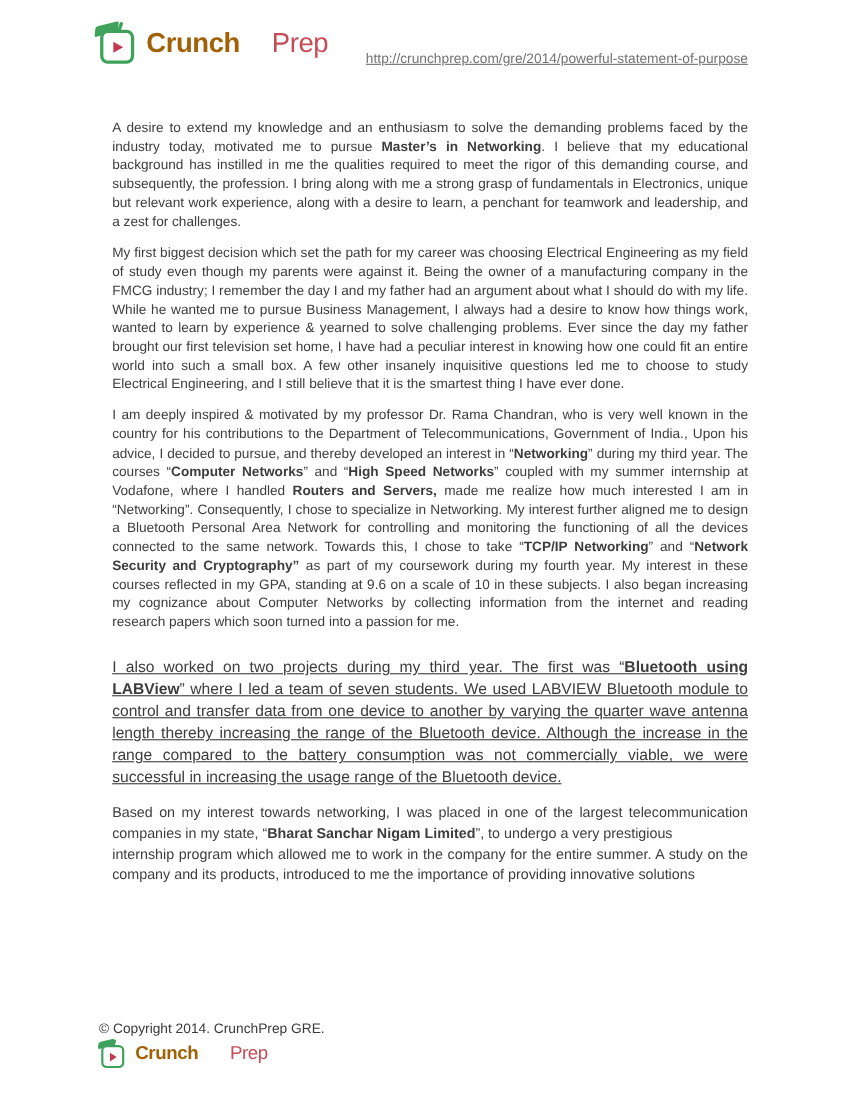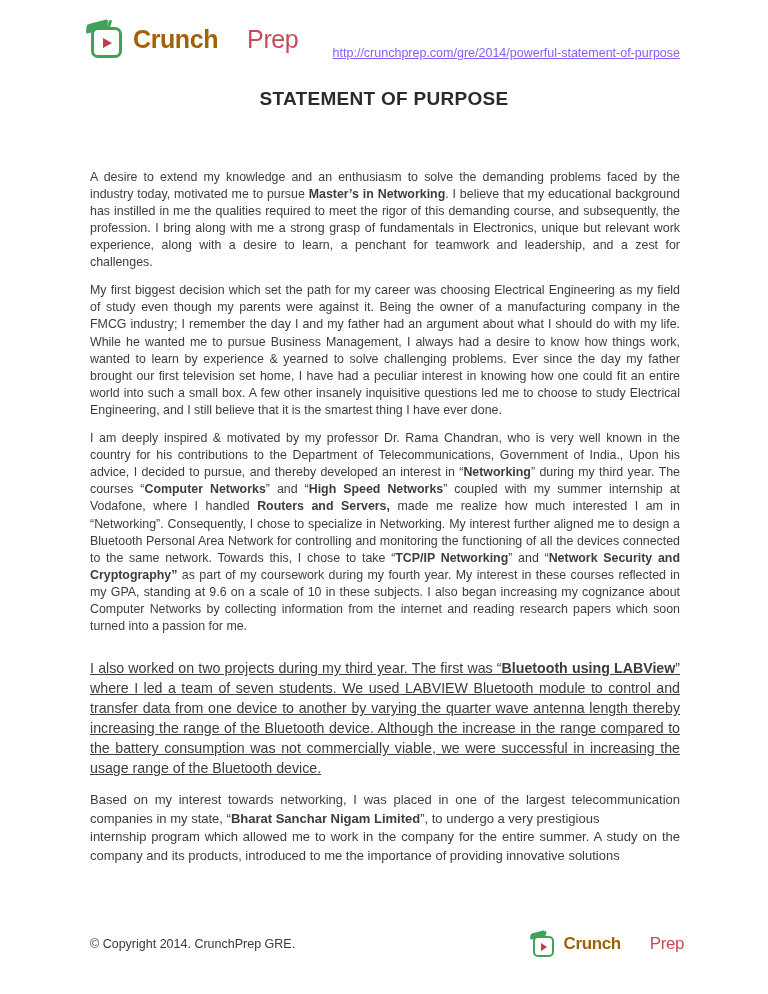--- a/index.html
+++ b/index.html
@@ -41,53 +41,53 @@
     position:absolute;top:4px;left:20px;width:3px;height:8px;
     background:#3fa25c;transform:rotate(18deg);border-radius:1px;
   }
   .brand{font-size:25px;letter-spacing:-0.4px;white-space:nowrap;}
   .brand .part1{font-weight:700;color:#a16207;}
   .brand .part2{font-weight:400;color:#c54b57;margin-left:29px;}
 
   .source-link{
     margin-top:30px;
     font-size:12.5px;
-    color:#8b5cf6;
+    color:#737373;
     text-decoration:underline;
     white-space:nowrap;
   }
 
   
   .doc-title{
     margin-top:26px;
     text-align:center;
     font-size:19px;font-weight:700;color:#2b2b2b;
     letter-spacing:0.3px;
   }
 
   
-  .content{padding:46px 88px 0 90px;}
+  .content{padding:46px 88px 0 90px;margin-left:12px;}
   .para{
     margin:0 0 11px 0;
     text-align:justify;
     font-size:12.4px;line-height:17.1px;
   }
   .para .b{font-weight:700;}
   .para--large{
     margin:23px 0 13px 0;
     font-size:14.2px;line-height:20px;text-decoration:underline;
   }
   .para--last{
     font-size:13px;line-height:18.6px;
   }
 
   
   .footer{
     position:absolute;left:90px;right:84px;top:928px;
-    display:flex;justify-content:space-between;align-items:center;
+    display:flex;justify-content:space-between;align-items:flex-start;flex-direction:column;
   }
   .copyright{font-size:12.5px;color:#3a3a3a;}
   .logo--small .cp-icon{width:26px;height:32px;}
   .logo--small .cp-icon .square{left:2px;bottom:3px;width:17px;height:17px;border-width:2px;border-radius:5px;}
   .logo--small .cp-icon .play{border-left-width:6px;border-top-width:4px;border-bottom-width:4px;margin-left:1px;}
   .logo--small .cp-icon .cap{top:4px;left:-1px;width:15px;height:6px;}
   .logo--small .cp-icon .cap-stem{top:3px;left:13px;width:2px;height:6px;}
   .logo--small .brand{font-size:17px;}
 </style>
 </head>
@@ -102,21 +102,20 @@
         <span class="cap-stem"></span>
         <span class="square">
             <span class="play"></span>
           </span>
       </span>
       <span class="brand"><span class="part1">Crunch</span><span class="part2">Prep</span></span>
     </div>
     <div class="source-link">http://crunchprep.com/gre/2014/powerful-statement-of-purpose</div>
   </div>
 
-  <h1 class="doc-title">STATEMENT OF PURPOSE</h1>
 
   <div class="content">
 
     <p class="para"><span>A desire to extend my knowledge and an enthusiasm to solve the demanding problems faced by the industry today, motivated me to pursue </span><span class="b">Master’s in Networking</span><span>. I believe that my educational background has instilled in me the qualities required to meet the rigor of this demanding course, and subsequently, the profession. I bring along with me a strong grasp of fundamentals in Electronics, unique but relevant work experience, along with a desire to learn, a penchant for teamwork and leadership, and a zest for challenges.</span></p>
 
     <p class="para"><span>My first biggest decision which set the path for my career was choosing Electrical Engineering as my field of study even though my parents were against it. Being the owner of a manufacturing company in the FMCG industry; I remember the day I and my father had an argument about what I should do with my life. While he wanted me to pursue Business Management, I always had a desire to know how things work, wanted to learn by experience &amp; yearned to solve challenging problems. Ever since the day my father brought our first television set home, I have had a peculiar interest in knowing how one could fit an entire world into such a small box. A few other insanely inquisitive questions led me to choose to study Electrical Engineering, and I still believe that it is the smartest thing I have ever done.</span></p>
 
     <p class="para"><span>I am deeply inspired &amp; motivated by my professor Dr. Rama Chandran, who is very well known in the country for his contributions to the Department of Telecommunications, Government of India., Upon his advice, I decided to pursue, and thereby developed an interest in “</span><span class="b">Networking</span><span>” during my third year. The courses “</span><span class="b">Computer Networks</span><span>” and “</span><span class="b">High Speed Networks</span><span>” coupled with my summer internship at Vodafone, where I handled </span><span class="b">Routers and Servers,</span><span> made me realize how much interested I am in “Networking”. Consequently, I chose to specialize in Networking. My interest further aligned me to design a Bluetooth Personal Area Network for controlling and monitoring the functioning of all the devices connected to the same network. Towards this, I chose to take “</span><span class="b">TCP/IP Networking</span><span>” and “</span><span class="b">Network Security and Cryptography”</span><span> as part of my coursework during my fourth year. My interest in these courses reflected in my GPA, standing at 9.6 on a scale of 10 in these subjects. I also began increasing my cognizance about Computer Networks by collecting information from the internet and reading research papers which soon turned into a passion for me.</span></p>
 
     <p class="para para--large"><span>I also worked on two projects during my third year. The first was “</span><span class="b">Bluetooth using LABView</span><span>” where I led a team of seven students. We used LABVIEW Bluetooth module to control and transfer data from one device to another by varying the quarter wave antenna length thereby increasing the range of the Bluetooth device. Although the increase in the range compared to the battery consumption was not commercially viable, we were successful in increasing the usage range of the Bluetooth device.</span></p>

